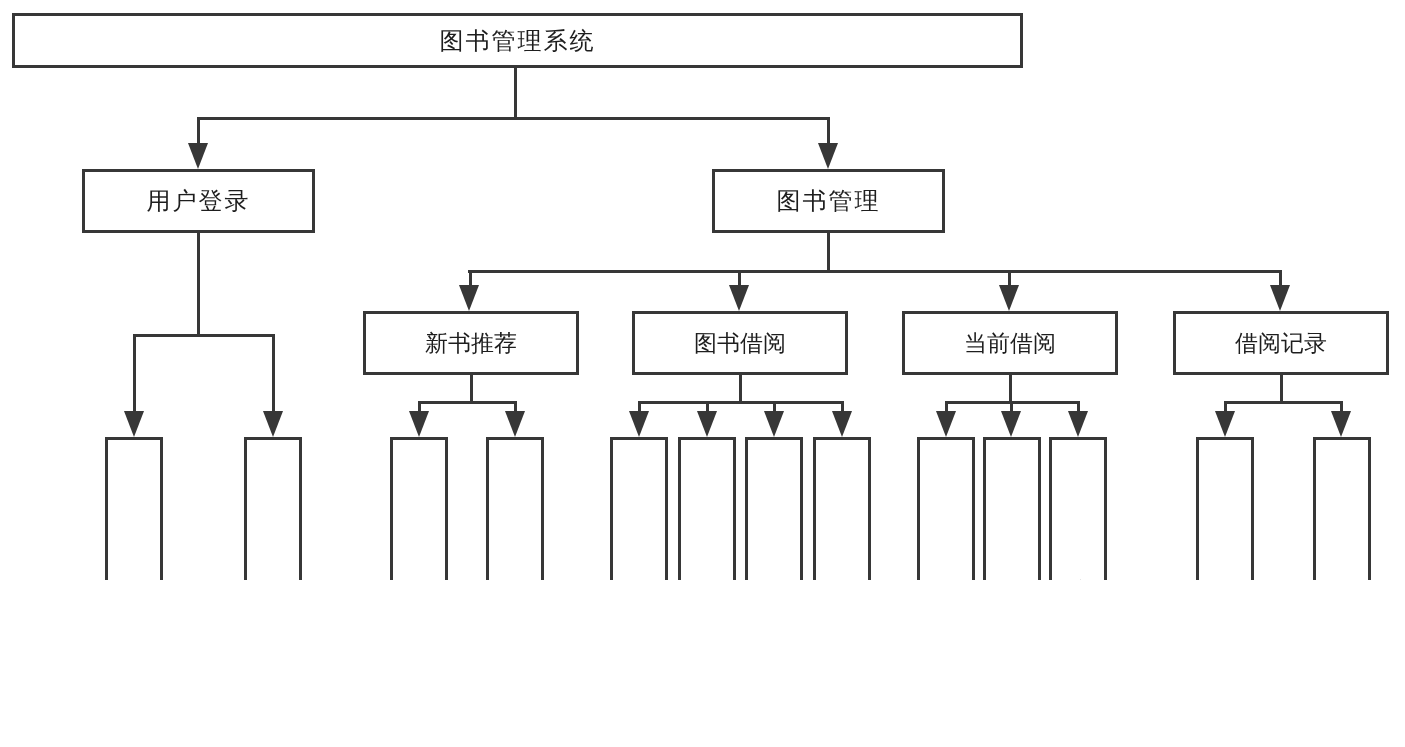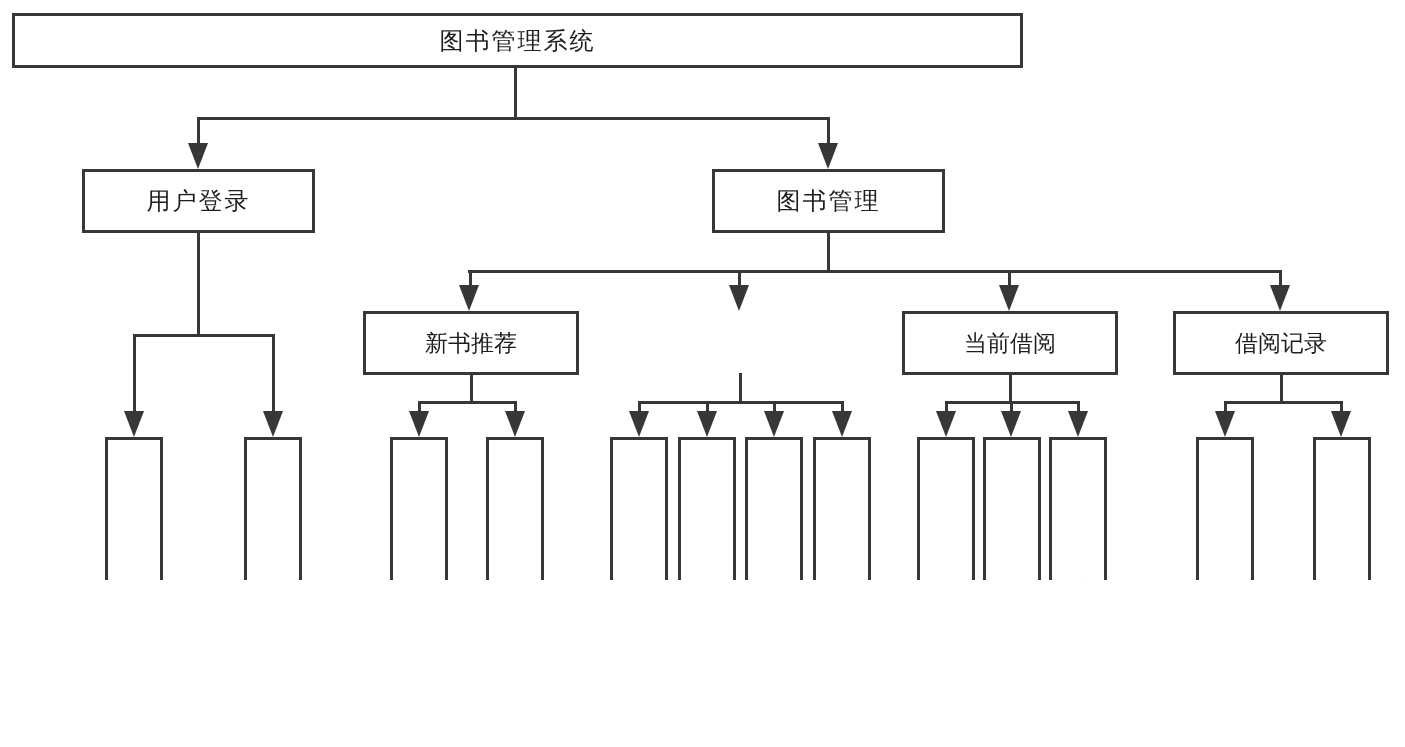--- a/index.html
+++ b/index.html
@@ -35,20 +35,21 @@
 <body>
 
 <div id="canvas">
 
   <div class="box hnode l1">图书管理系统</div>
 
   <div class="box hnode l2" style="left:82px">用户登录</div>
   <div class="box l3" style="left:363px">新书推荐</div>
 
   <div class="box hnode l2" style="left:712px">图书管理</div>
+  <div class="box l3" style="left:632px">图书借阅</div>
   <div class="box l3" style="left:1173px">借阅记录</div>
   <div class="box l3" style="left:902px">当前借阅</div>
 
   <div class="box vnode" style="left:105px">用户登录</div>
   <div class="box vnode" style="left:244px">注销登录</div>
   <div class="box vnode" style="left:390px">查询图书</div>
   <div class="box vnode" style="left:486px">借阅图书</div>
   <div class="box vnode" style="left:610px">查询图书</div>
   <div class="box vnode" style="left:678px">新增图书（管理员）</div>
   <div class="box vnode" style="left:745px">编辑图书（管理员）</div>

